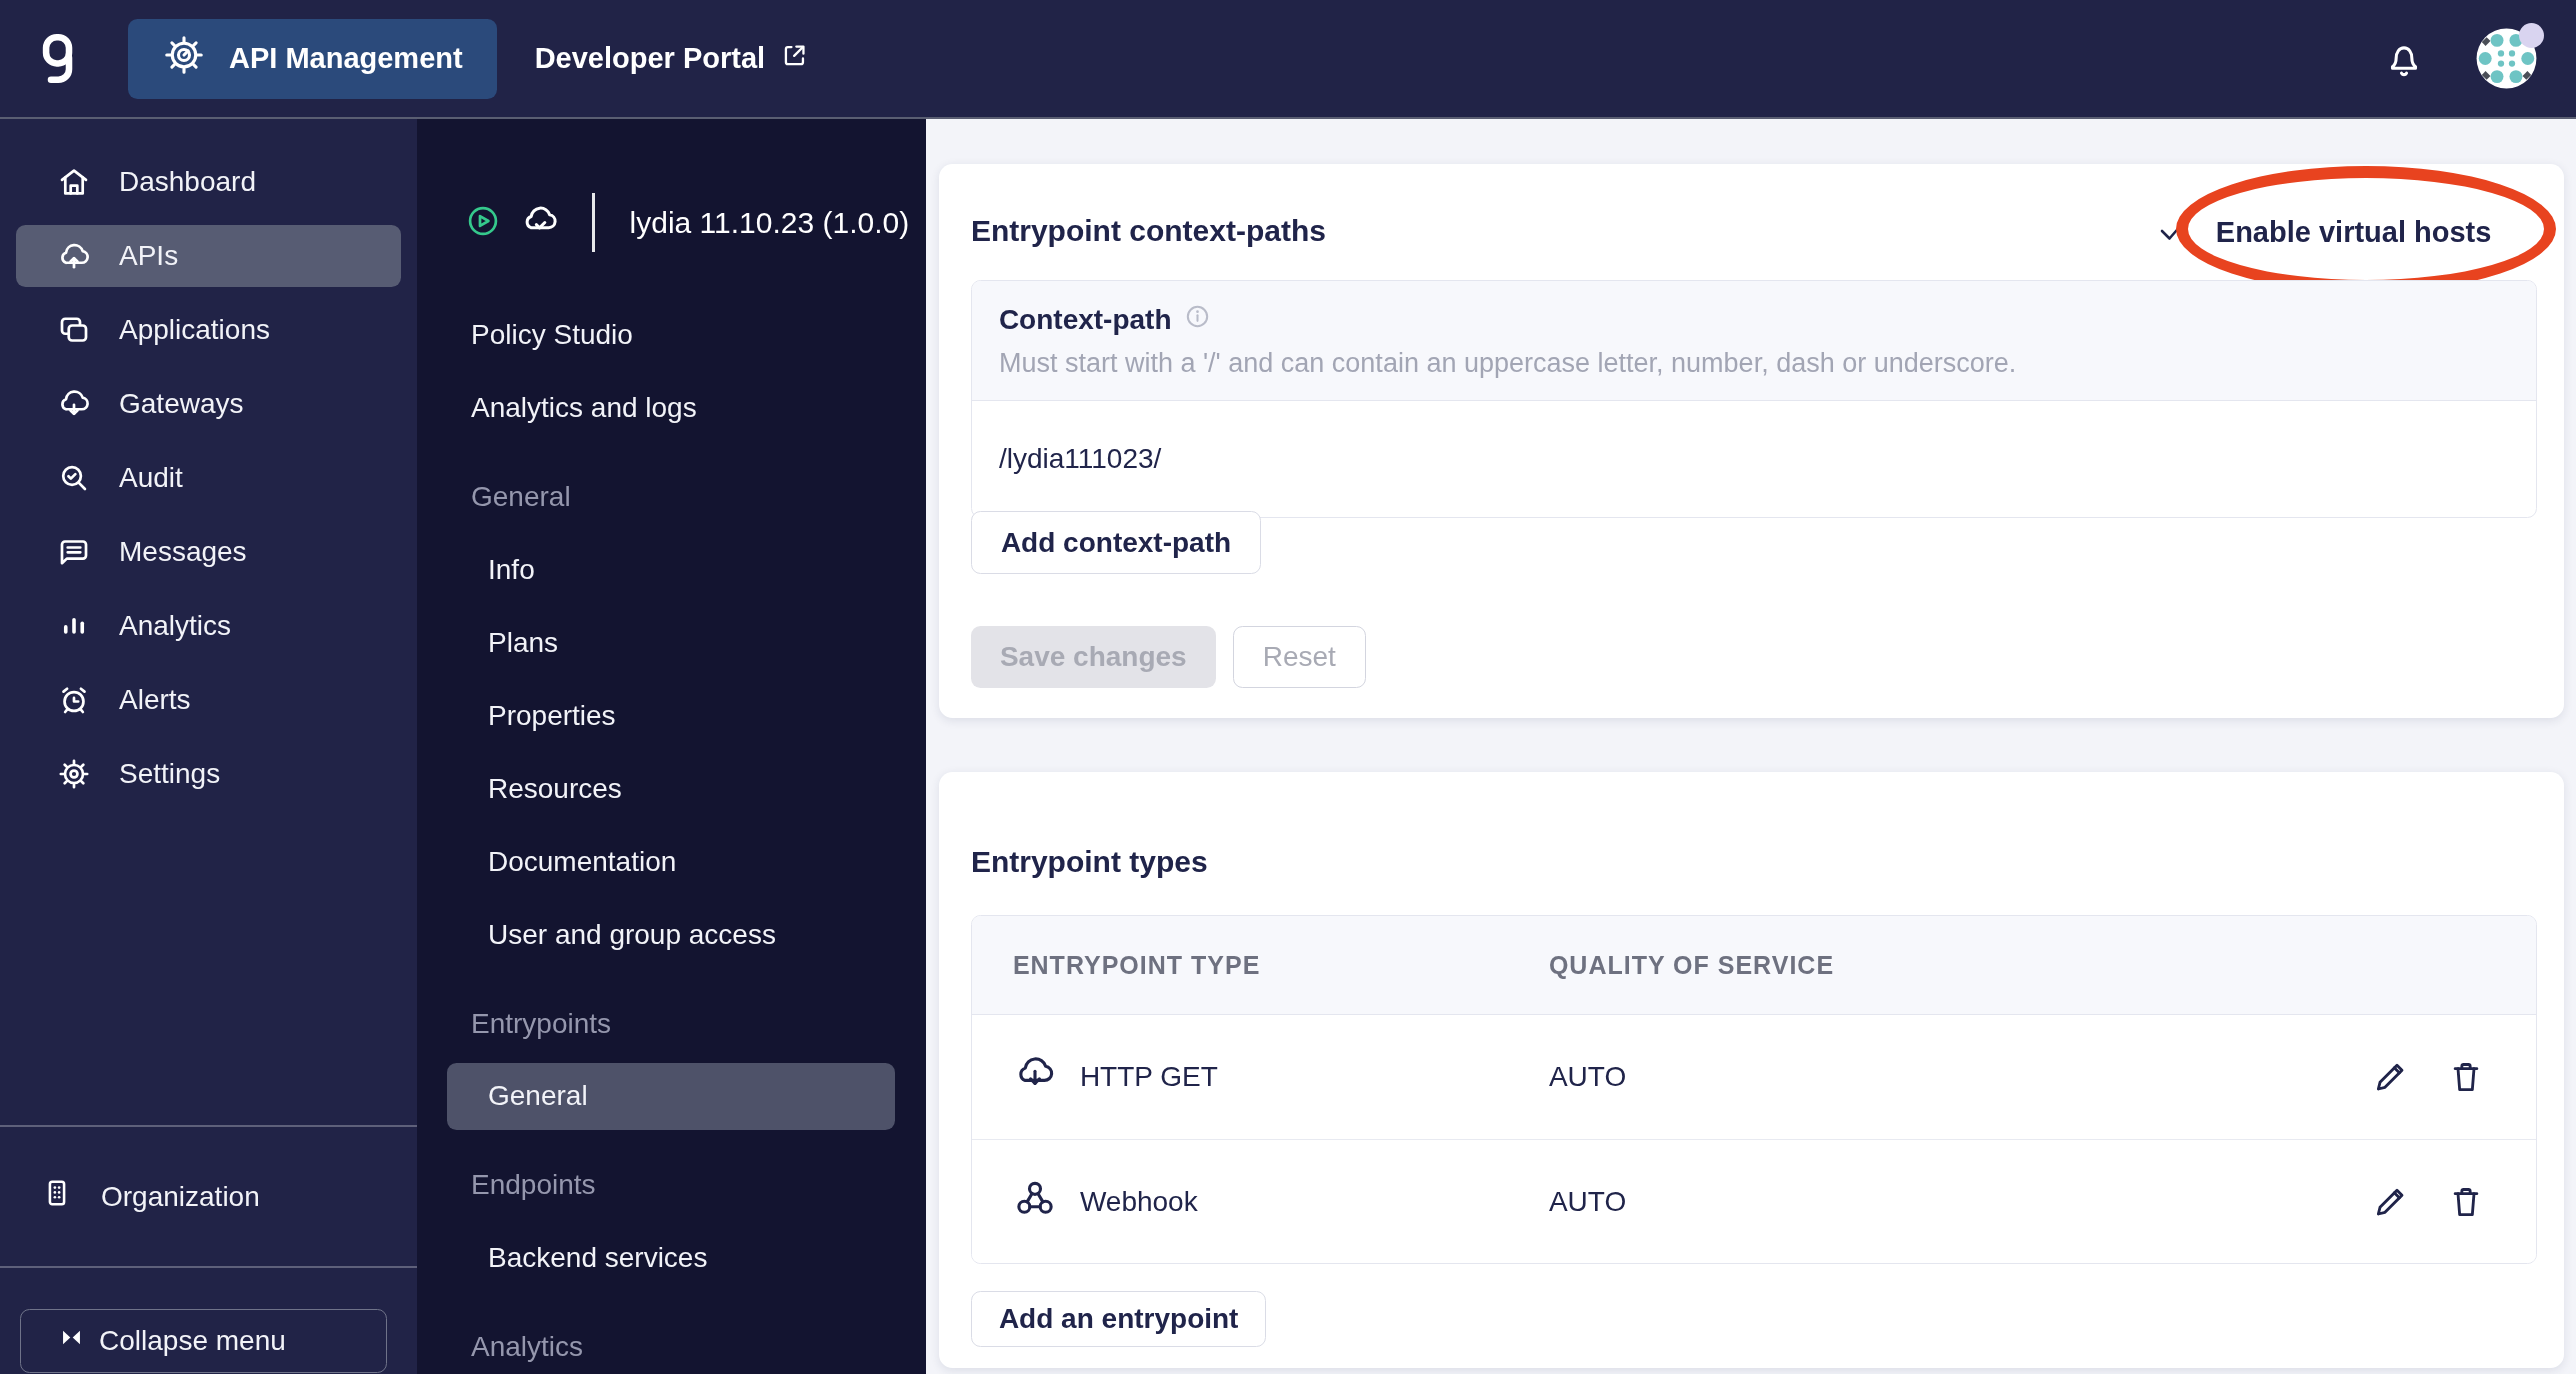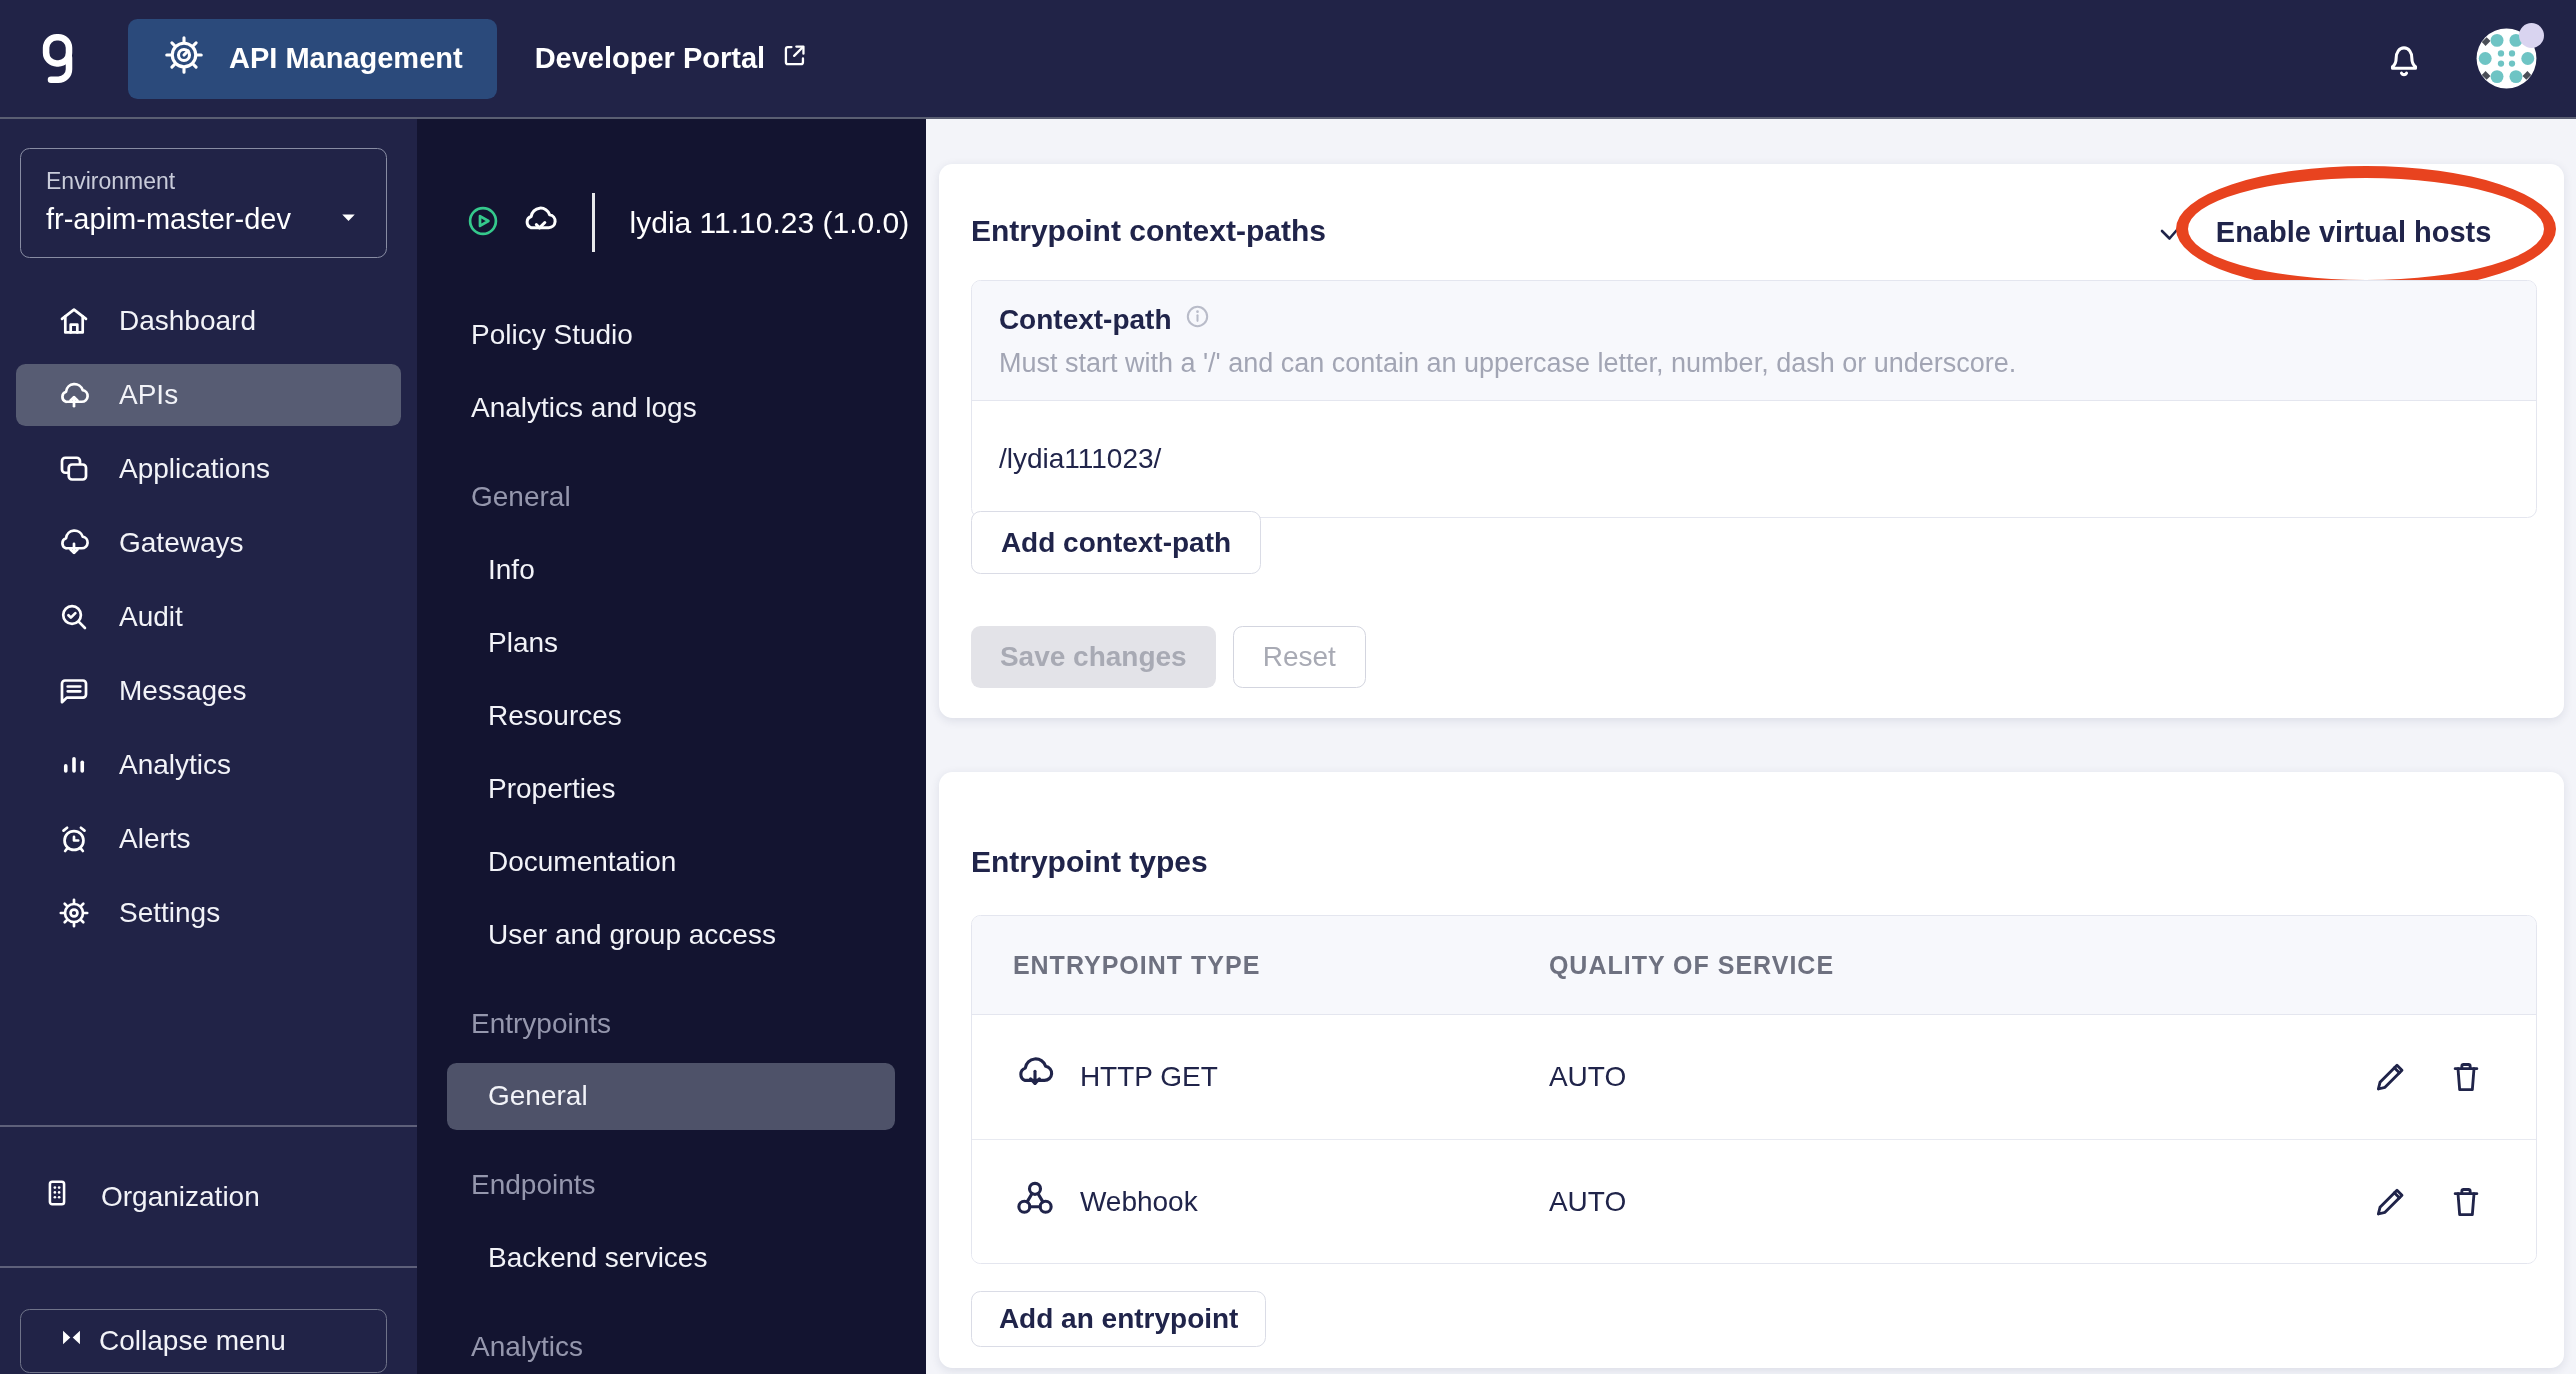--- a/index.html
+++ b/index.html
@@ -174,31 +174,20 @@
         </svg>
         <span class="avatar-badge"></span>
       </span>
     </div>
   </div>
 
   <div class="bodyrow">
 
     <div class="sidenav">
 
-      <div class="env-box">
-        <div class="env-label">Environment</div>
-        <div class="env-value-row">
-          <span class="env-value">fr-apim-master-dev</span>
-          <span class="ic">
-            <svg width="25" height="25" viewBox="0 0 24 24" fill="#fff">
-                <polygon points="6,9.2 18,9.2 12,15.4"></polygon>
-              </svg>
-          </span>
-        </div>
-      </div>
 
       <div class="nav-list">
         <div class="nav-item">
           <span class="ic">
             <svg width="36" height="36" viewBox="0 0 24 24" fill="none" stroke="#fff" stroke-width="1.8" stroke-linecap="round" stroke-linejoin="round">
               <path d="M4 10.6 L12 4.4 L20 10.6"></path>
                 <path d="M6.2 9 V19.6 H17.8 V9"></path>
                 <path d="M9.8 19.6 v-5.2 h4.4 v5.2"></path>
             </svg>
           </span>
@@ -349,24 +338,24 @@
         <div class="ap-section">
           <span>General</span>
         </div>
         <div class="ap-item ap-subitem">
           <span>Info</span>
         </div>
         <div class="ap-item ap-subitem">
           <span>Plans</span>
         </div>
         <div class="ap-item ap-subitem">
+          <span>Properties</span>
+        </div>
+        <div class="ap-item ap-subitem">
           <span>Resources</span>
-        </div>
-        <div class="ap-item ap-subitem">
-          <span>Properties</span>
         </div>
         <div class="ap-item ap-subitem">
           <span>Documentation</span>
         </div>
         <div class="ap-item ap-subitem">
           <span>User and group access</span>
         </div>
 
         <div class="ap-section">
           <span>Entrypoints</span>

